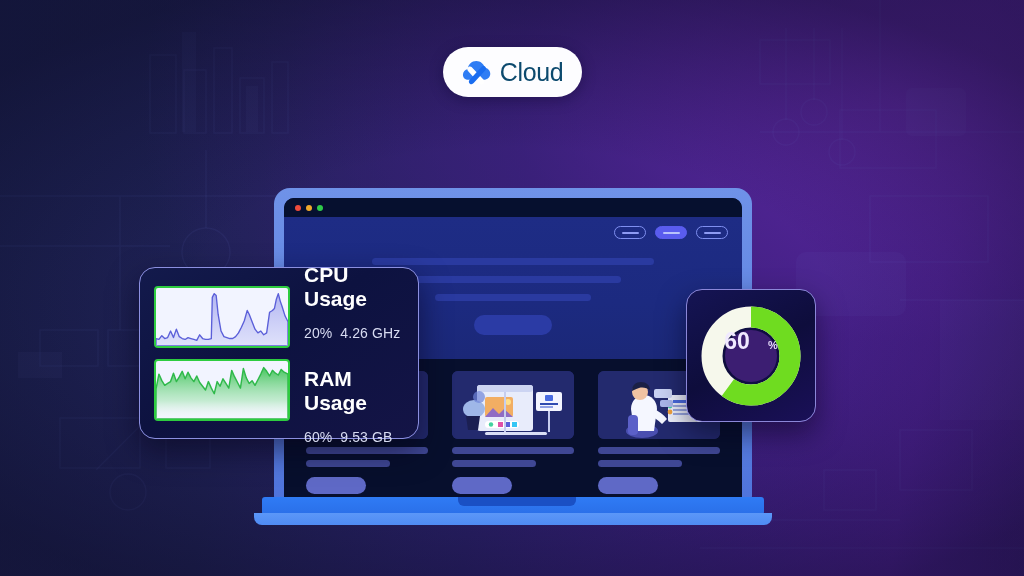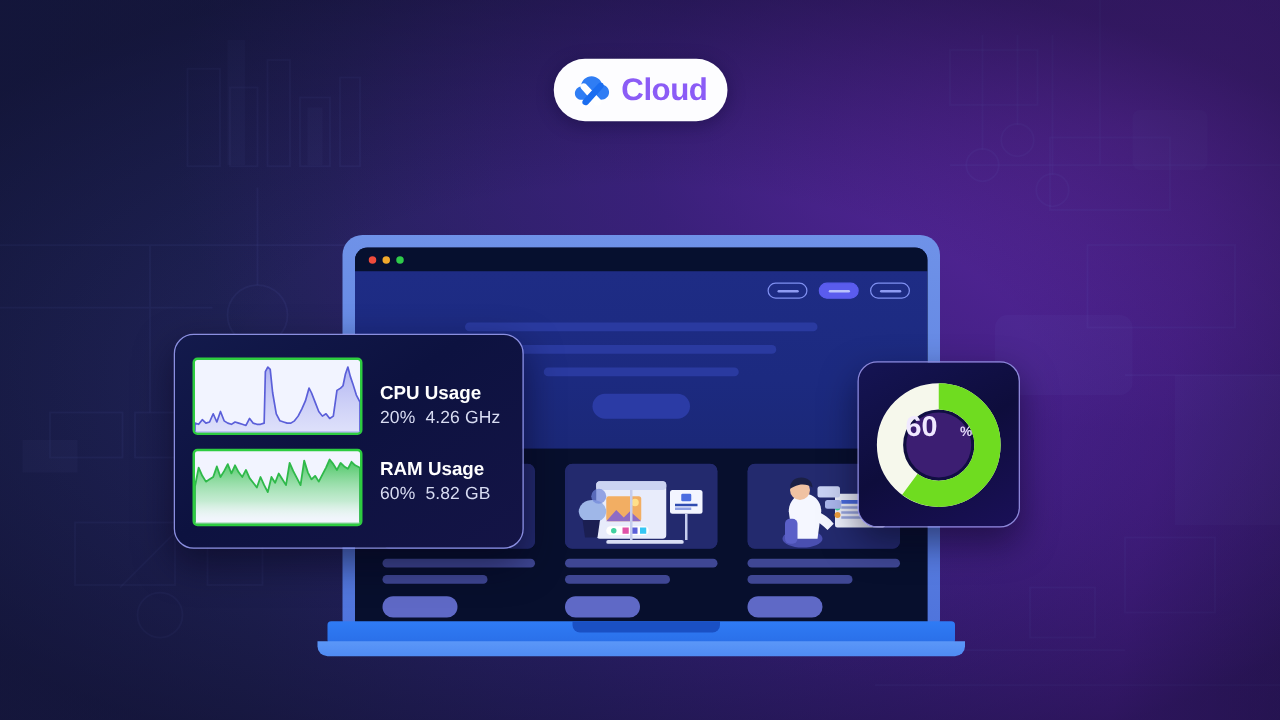--- a/index.html
+++ b/index.html
@@ -35,21 +35,21 @@
     position: absolute; left: 443px; top: 47px;
     width: 139px; height: 50px;
     background: #fdfdff;
     border-radius: 25px;
     display: flex; align-items: center; justify-content: center;
     gap: 7px;
     box-shadow: 0 3px 14px rgba(10,6,40,.35);
   }
   #logo-pill .logo-mark { width: 31px; height: 26px; display: block; }
   #logo-pill .logo-text {
-    font-size: 25px; font-weight: 700; color: #8b5cf6;
+    font-size: 25px; font-weight: 400; color: #0c4a6e;
     letter-spacing: -.4px; line-height: 1;
   }
 
   
   #headline {
     position: absolute; left: 0; right: 0; top: 120px;
     text-align: center;
     font-size: 31px; font-weight: 700; color: #ffffff;
     letter-spacing: .1px;
     text-shadow: 0 2px 10px rgba(12,6,40,.45);
@@ -147,22 +147,22 @@
     gap: 14px;
   }
   .graphs { display: flex; flex-direction: column; gap: 11px; }
   .graph {
     width: 136px; height: 62px;
     border: 2px solid #2ecc40; border-radius: 4px;
     background: #f2f4ff; overflow: hidden;
   }
   .graph svg { display: block; width: 100%; height: 100%; }
   .metrics { display: flex; flex-direction: column; gap: 26px; padding-top: 2px; }
-  .metric .mtitle { font-size: 15px; font-weight: 700; color: #ffffff; line-height: 1.15; }
-  .metric .mvals { font-size: 14px; color: #d8dcf2; margin-top: 2px; letter-spacing: .1px; }
+  .metric .mtitle { font-size: 21px; font-weight: 700; color: #ffffff; line-height: 1.15; }
+  .metric .mvals { font-size: 14px; color: #d8dcf2; margin-top: 14px; letter-spacing: .1px; }
   .metric .mvals span.sep { display: inline-block; width: 8px; }
 
   
   #gauge-card {
     position: absolute; left: 686px; top: 289px;
     width: 130px; height: 133px;
     background: linear-gradient(150deg, #151454 0%, #0e0d3c 50%, #1a1058 100%);
     border: 1.2px solid #8b87d8;
     border-radius: 16px;
     box-shadow: 0 12px 28px rgba(5,4,26,.5);
@@ -371,21 +371,21 @@
     <div class="metrics">
       <div class="metric">
         <div class="mtitle">CPU Usage</div>
         <div class="mvals">
           <span>20%</span><span class="sep"></span><span>4.26 GHz</span>
         </div>
       </div>
       <div class="metric">
         <div class="mtitle">RAM Usage</div>
         <div class="mvals">
-          <span>60%</span><span class="sep"></span><span>5.82 GB</span>
+          <span>60%</span><span class="sep"></span><span>9.53 GB</span>
         </div>
       </div>
     </div>
   </div>
 
   <div id="gauge-card">
     <div class="donut">
       <svg viewBox="0 0 104 104">
         <circle cx="52" cy="52" r="39" fill="none" stroke="#f6f8ec" stroke-width="21"></circle>
         <circle id="arc" cx="52" cy="52" r="39" fill="none" stroke="#6fdc20" stroke-width="21" stroke-dasharray="147.02653618800232 98.01769079200153" transform="rotate(-90 52 52)"></circle>

